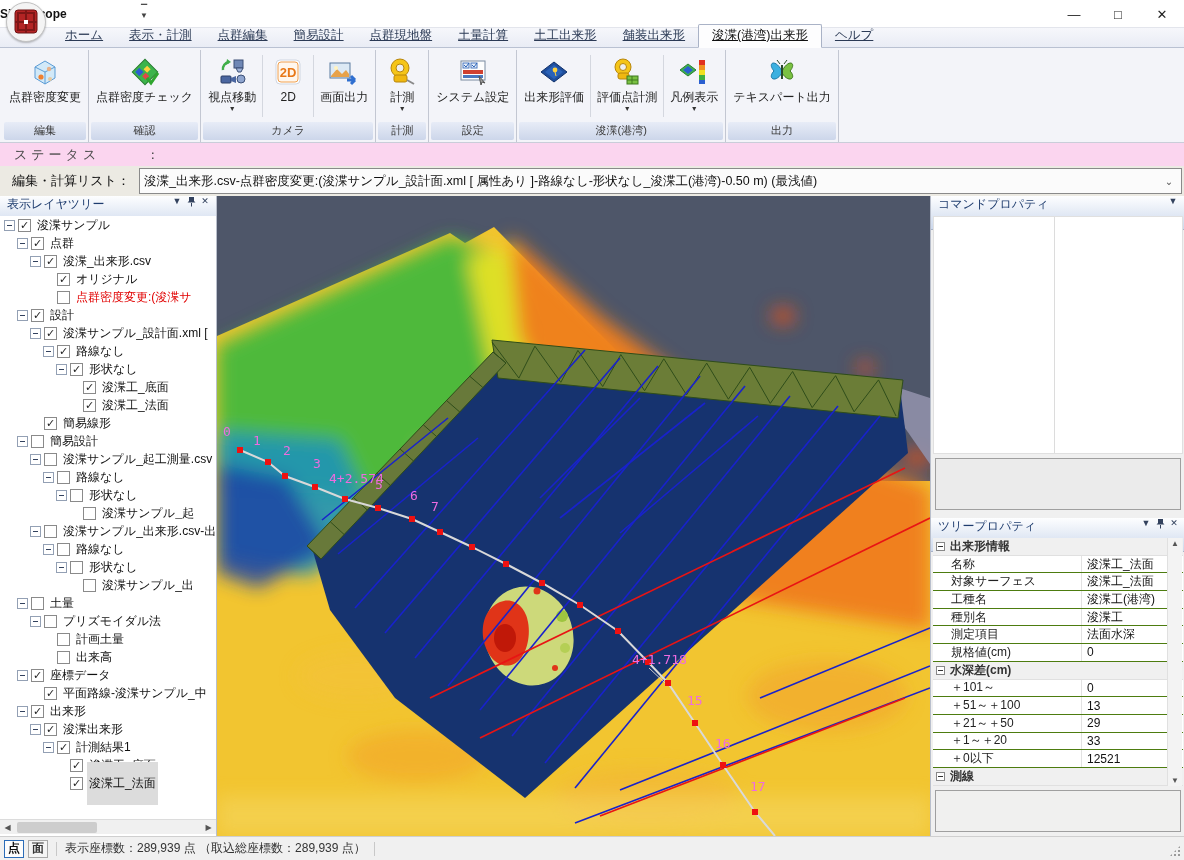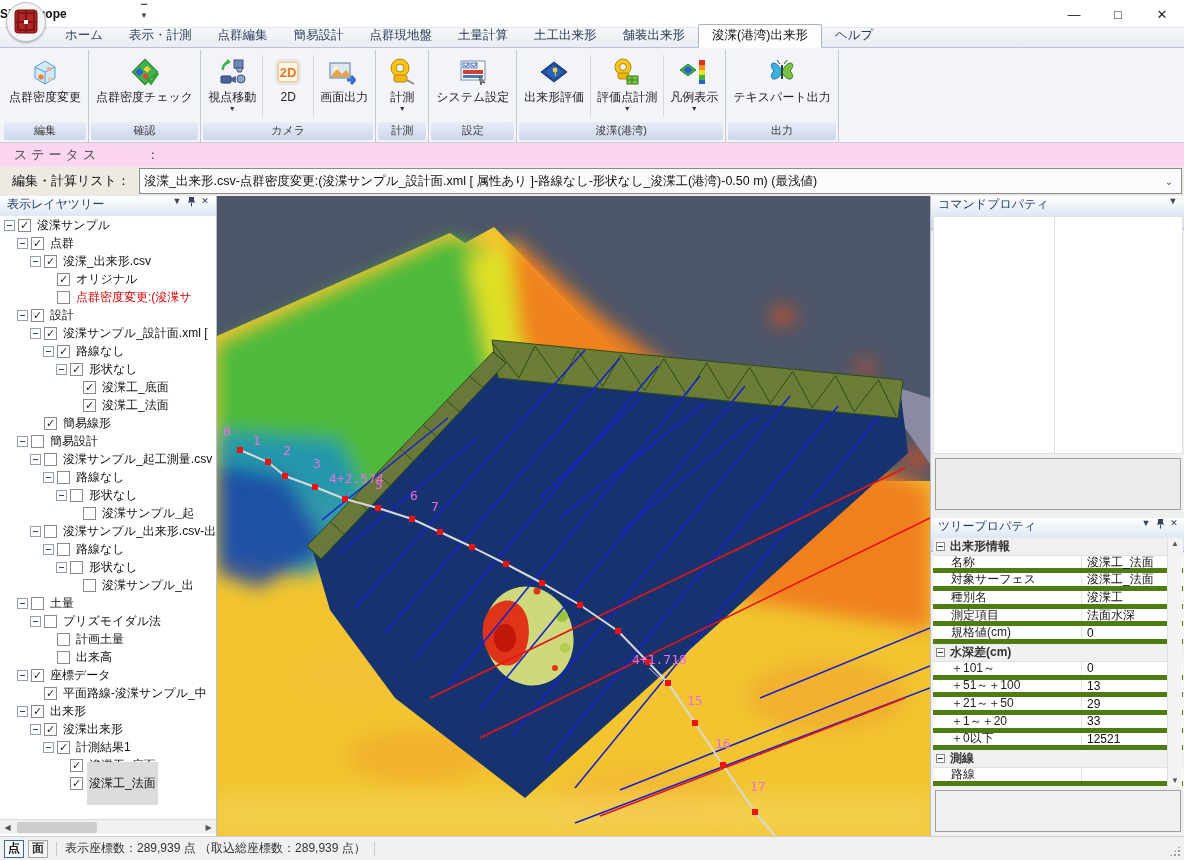--- a/index.html
+++ b/index.html
@@ -10,21 +10,21 @@
   
   .titlebar { position:absolute; left:0; top:0; width:1184px; height:28px; background:#ffffff; border-bottom:1px solid #e3e5ec; }
   .title-text { position:absolute; left:0; right:0; top:7px; text-align:left; font-weight:bold; font-size:12px; color:#111; }
   .qat-arrow { position:absolute; left:140px; top:5px; font-size:8px; color:#444; line-height:7px; text-align:center; }
   .win-controls { position:absolute; right:0; top:0; height:28px; display:flex; }
   .win-btn { width:44px; height:28px; display:flex; align-items:center; justify-content:center; color:#222; font-size:13px; }
   .appbtn { position:absolute; left:6px; top:2px; width:40px; height:40px; border-radius:50%; background:#f4f4f4; border:1px solid #c2c2c2; z-index:50; display:flex; align-items:center; justify-content:center; box-shadow:0 1px 2px rgba(0,0,0,.25); }
 
   
   .tabstrip { position:absolute; left:0; top:28px; width:1184px; height:20px; background:linear-gradient(#f6f7fb,#e9ecf5); border-bottom:1px solid #b9c1d2; display:flex; align-items:flex-end; padding-left:52px; }
-  .tab { padding:2px 13px 3px 13px; font-size:12.5px; color:#2b3a55; white-space:nowrap; }
+  .tab { padding:2px 13px 3px 13px; font-size:12.5px; color:#2b3a55; white-space:nowrap;text-decoration:underline; }
   .tab.active { background:#fdfdfe; border:1px solid #a9b2c6; border-bottom:1px solid #fdfdfe; border-radius:2px 2px 0 0; margin-bottom:-1px; color:#111;text-align:center; }
 
   
   .ribbon { position:absolute; left:0; top:48px; width:1184px; height:95px; background:#f3f4f9; border-bottom:1px solid #c9cdd9; display:flex; padding:2px 0 0 2px; }
   .rgroup { display:flex; flex-direction:column; border-right:1px solid #c3c7d2; background:#f3f4f9; }
   .rbtns { flex:1; display:flex; align-items:stretch; padding:1px 2px 0 2px; }
   .rbtn { display:flex; flex-direction:column; align-items:center; justify-content:flex-start; padding:3px 5px 0 5px; min-width:48px; }
   .ricon { height:36px; display:flex; align-items:center; justify-content:center; }
   .rlabel { font-size:12px; color:#222; white-space:nowrap; line-height:14px; }
   .rdrop { font-size:7px; color:#333; line-height:7px; margin-top:1px; }
@@ -59,21 +59,21 @@
   .harrow { width:15px; text-align:center; color:#555; font-size:8px; }
   .hthumb { width:80px; height:11px; background:#cdcdcd; border-radius:2px; margin-left:2px; }
   .hscroll .sp { flex:1; }
 
   .rightcol { position:absolute; left:930px; top:196px; width:254px; height:640px; background:#f0f0f0; border-left:1px solid #b9bfcc; }
   .cmdbody { position:absolute; left:2px; top:20px; width:250px; height:238px; background:#fff; border:1px solid #e0e0e0; }
   .cmdbody .vline { position:absolute; left:120px; top:0; bottom:0; width:1px; background:#dcdcdc; }
   .insetA { position:absolute; left:4px; top:262px; width:246px; height:52px; background:#ebebeb; border:1px solid #9f9f9f; }
   .treeprops { position:absolute; left:0; top:322px; width:254px; }
   .grid { position:absolute; left:2px; top:342px; width:250px; height:248px; background:#fff; overflow:hidden; }
-  .grow { display:flex; height:17.7px; align-items:center; border-bottom:5px solid #4d7c0f; }
+  .grow { display:flex; height:17.7px; align-items:center; border-bottom:1px solid #4d7c0f; }
   .grow .n { width:148px; padding-left:18px; font-size:12px; color:#222; white-space:nowrap; overflow:hidden; }
   .grow .v { flex:1; border-left:1px solid #e2e2e2; padding-left:5px; font-size:12px; color:#111; align-self:stretch; display:flex; align-items:center; }
   .grow.grp { background:#f0f0f0; border-bottom:1px solid #e0e0e0; }
   .grow.grp .gg { width:9px; height:9px; border:1px solid #888; margin:0 5px 0 3px; position:relative; background:#fff; flex:none; }
   .grow.grp .gg::after { content:""; position:absolute; left:1px; right:1px; top:3px; height:1px; background:#333; }
   .grow.grp .gt { font-weight:bold; font-size:12px; color:#333; }
   .vscroll { position:absolute; right:2px; top:342px; width:15px; height:248px; background:#f3f3f3; border-left:1px solid #e0e0e0; }
   .vscroll .up { position:absolute; top:1px; left:0; right:0; text-align:center; font-size:8px; color:#555; }
   .vscroll .dn { position:absolute; bottom:1px; left:0; right:0; text-align:center; font-size:8px; color:#555; }
   .insetB { position:absolute; left:4px; top:594px; width:246px; height:42px; background:#f0f0ef; border:1px solid #9f9f9f; }
@@ -671,20 +671,24 @@
         </div>
         <div class="grow">
           <span class="n">名称</span>
           <span class="v">浚渫工_法面</span>
         </div>
         <div class="grow">
           <span class="n">対象サーフェス</span>
           <span class="v">浚渫工_法面</span>
         </div>
         <div class="grow">
+          <span class="n">工種名</span>
+          <span class="v">浚渫工(港湾)</span>
+        </div>
+        <div class="grow">
           <span class="n">種別名</span>
           <span class="v">浚渫工</span>
         </div>
         <div class="grow">
           <span class="n">測定項目</span>
           <span class="v">法面水深</span>
         </div>
         <div class="grow">
           <span class="n">規格値(cm)</span>
           <span class="v">0</span>

